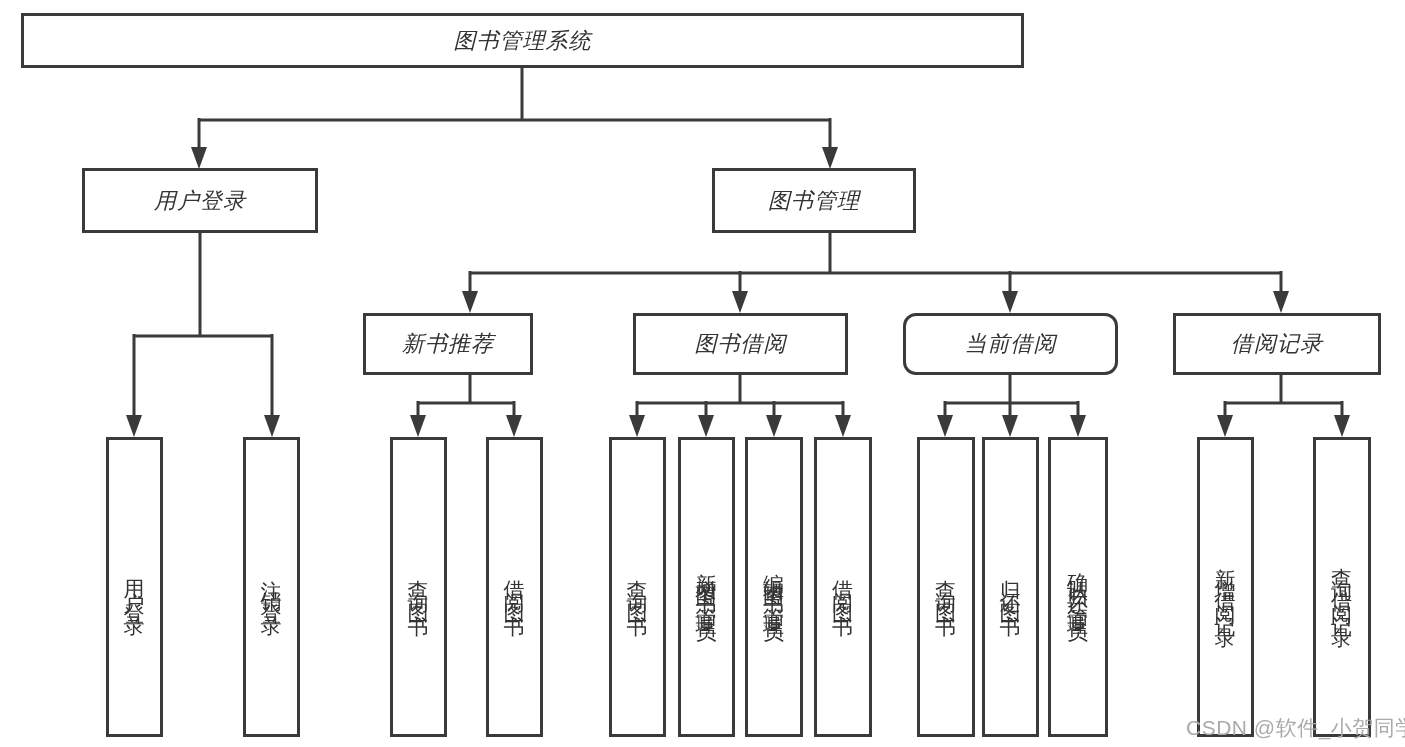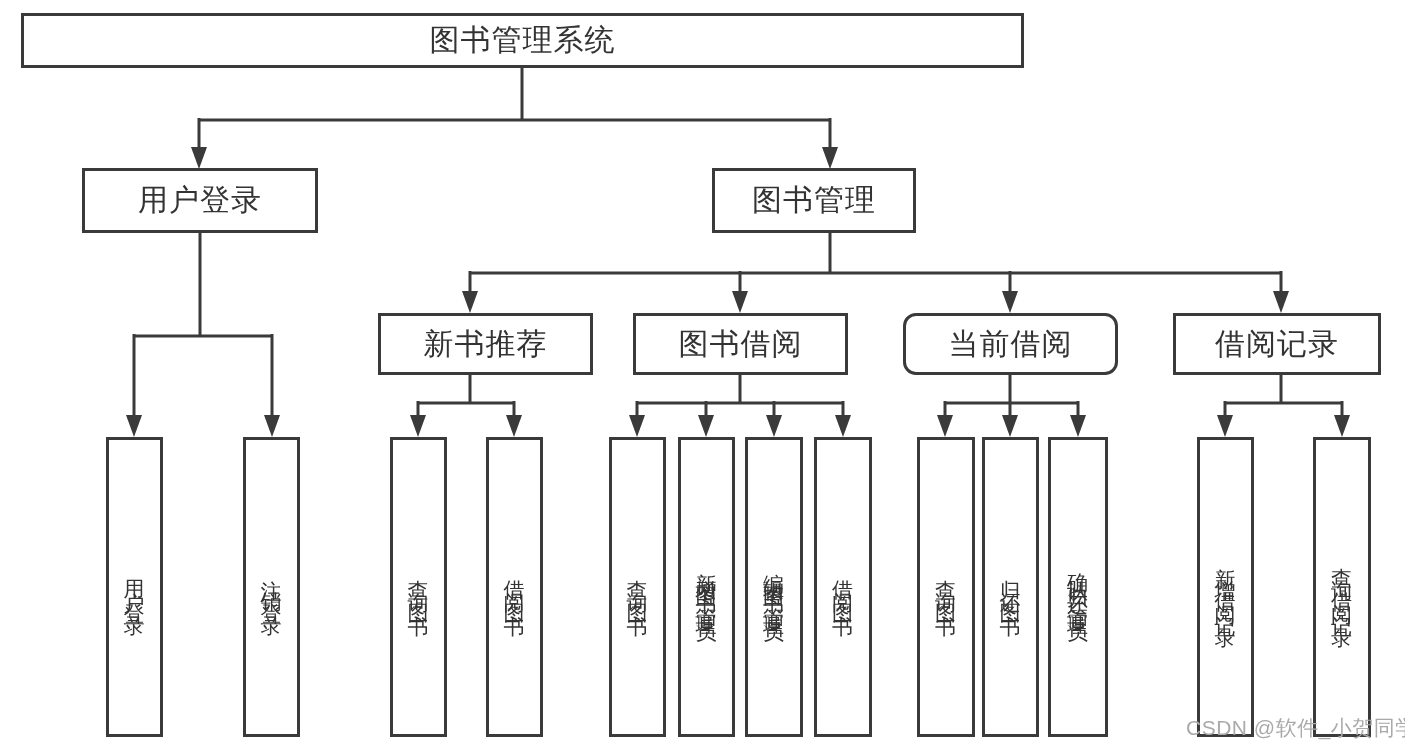--- a/index.html
+++ b/index.html
@@ -27,24 +27,25 @@
     position: absolute;
     box-sizing: border-box;
     border: 3px solid #3a3a3a;
     background: #ffffff;
     display: flex;
     align-items: center;
     justify-content: center;
     z-index: 2;
   }
   .box .hlabel {
-    font-size: 30px;
+    font-size: 22px;
     letter-spacing: 1px;
     color: #333333;
     white-space: nowrap;
+    font-style: italic;
   }
   .leaf {
     position: absolute;
     box-sizing: border-box;
     border: 3px solid #3a3a3a;
     background: #ffffff;
     top: 437px;
     height: 300px;
     width: 57px;
     display: flex;
@@ -127,21 +128,21 @@
     <span class="hlabel">图书管理系统</span>
   </div>
 
   <div class="box" style="left:82px; top:168px; width:236px; height:65px;">
     <span class="hlabel">用户登录</span>
   </div>
   <div class="box" style="left:712px; top:168px; width:204px; height:65px;">
     <span class="hlabel">图书管理</span>
   </div>
 
-  <div class="box" style="left:378px; top:313px; width:215px; height:62px;">
+  <div class="box" style="left:363px; top:313px; width:170px; height:62px;">
     <span class="hlabel">新书推荐</span>
   </div>
   <div class="box" style="left:633px; top:313px; width:215px; height:62px;">
     <span class="hlabel">图书借阅</span>
   </div>
   <div class="box" style="left:903px; top:313px; width:215px; height:62px;border-radius:13px;">
     <span class="hlabel">当前借阅</span>
   </div>
   <div class="box" style="left:1173px; top:313px; width:208px; height:62px;">
     <span class="hlabel">借阅记录</span>

